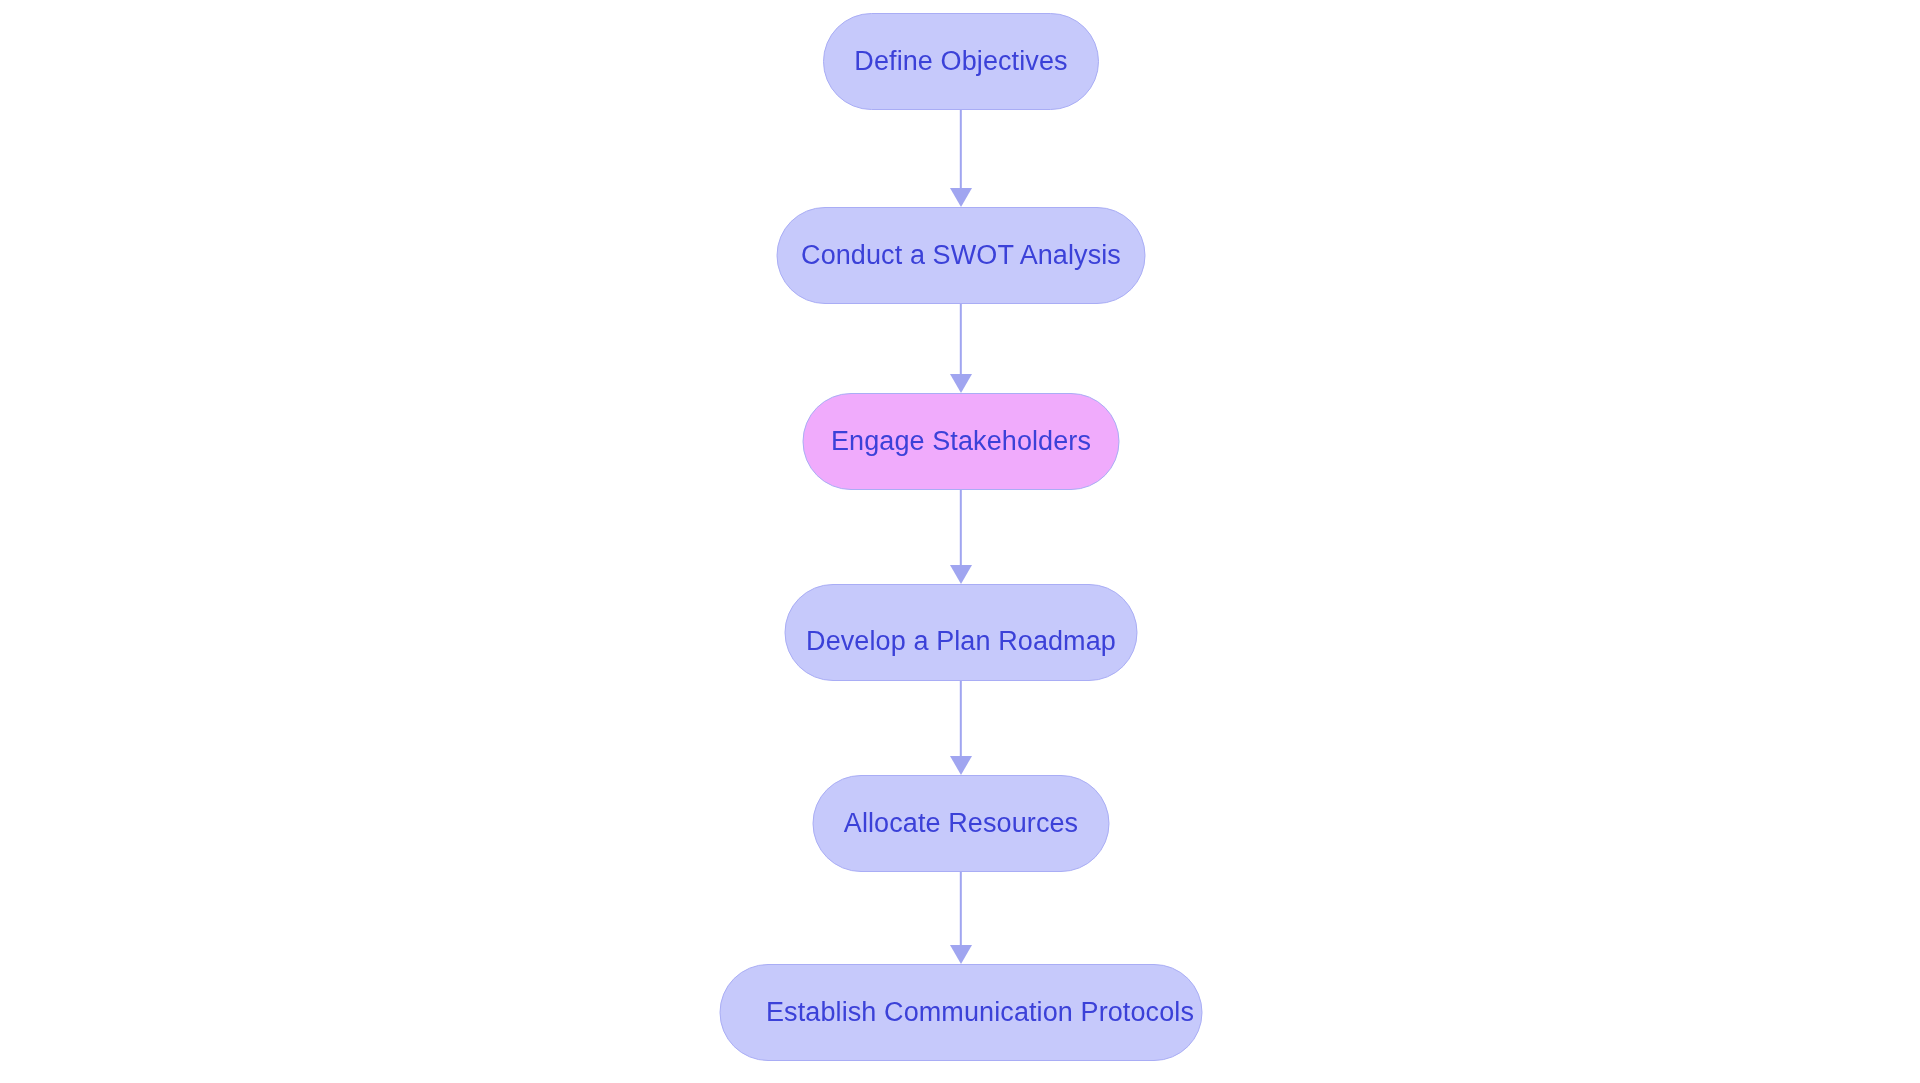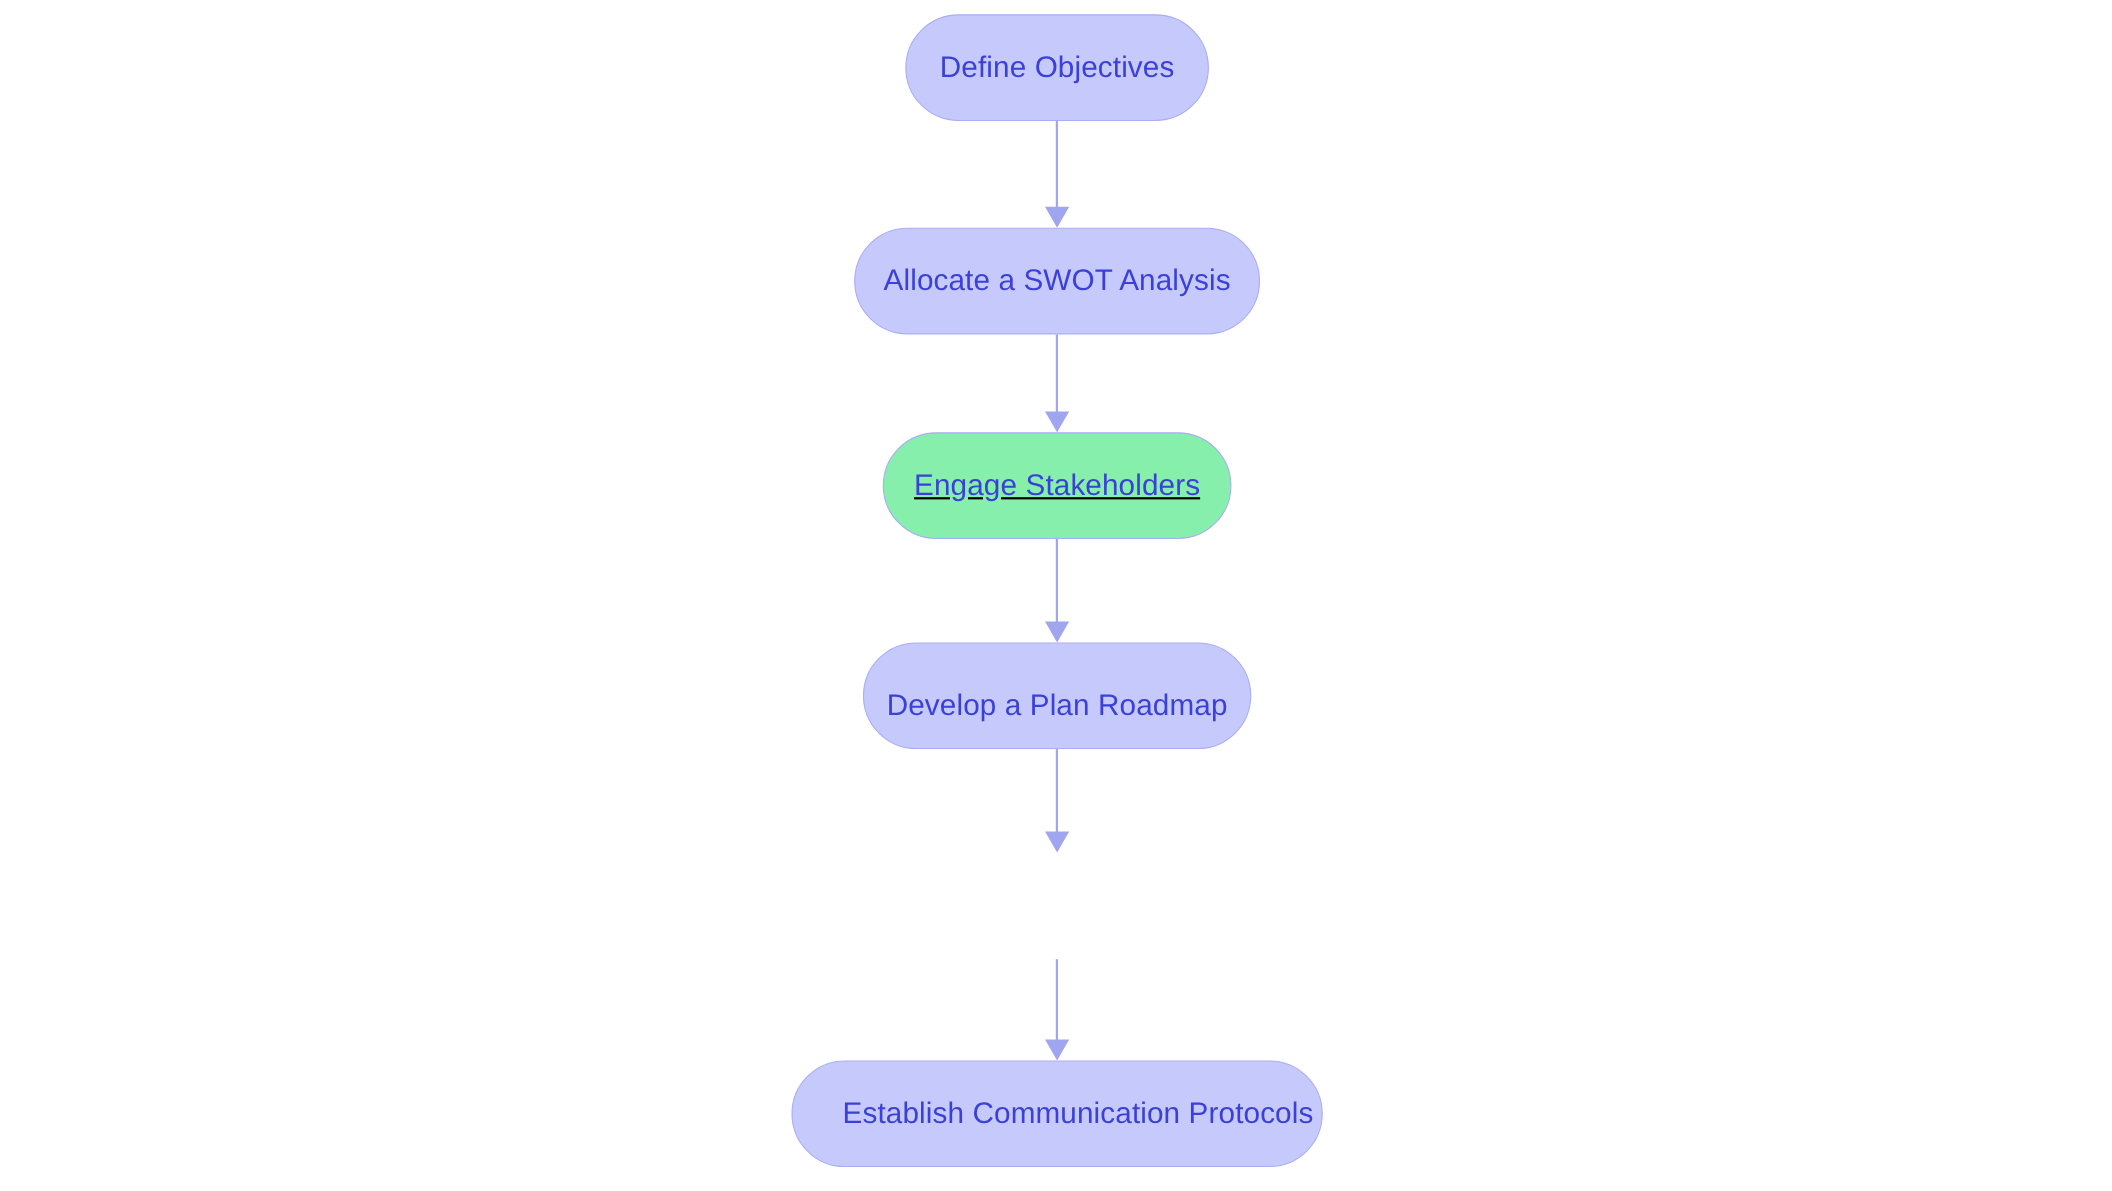--- a/index.html
+++ b/index.html
@@ -95,25 +95,28 @@
   </div>
   <div class="flow-connector" style="left: 961px; top: 872px; height: 92px; width: 24px;">
     <div class="conn-line" style="height: 75px; background: rgb(160, 165, 240); width: 2.4px;"></div>
     <div class="conn-head" style="border-top-color: rgb(160, 165, 240);"></div>
   </div>
 
   <div class="flow-node" style="left: 961px; top: 13px; width: 276px; background: rgb(198, 201, 251); border-color: rgb(169, 173, 245);">
     <span class="flow-node-label" style="color: rgb(59, 65, 216); font-size: 27px;">Define Objectives</span>
   </div>
   <div class="flow-node" style="left: 961px; top: 207px; width: 369px; background: rgb(198, 201, 251); border-color: rgb(169, 173, 245);">
-    <span class="flow-node-label" style="color: rgb(59, 65, 216); font-size: 27px;">Allocate a SWOT Analysis</span>
+    <span class="flow-node-label" style="color: rgb(59, 65, 216); font-size: 27px;">Conduct a SWOT Analysis</span>
   </div>
-  <div class="flow-node" style="left: 961px; top: 393px; width: 317px; background: #86efac; border-color: rgb(169, 173, 245); text-decoration: underline;">
+  <div class="flow-node" style="left: 961px; top: 393px; width: 317px; background: #f0abfc; border-color: rgb(169, 173, 245);">
     <span class="flow-node-label" style="color: rgb(59, 65, 216); font-size: 27px;">Engage Stakeholders</span>
   </div>
   <div class="flow-node" style="left: 961px; top: 584px; width: 353px; background: rgb(198, 201, 251); border-color: rgb(169, 173, 245);">
     <span class="flow-node-label" style="color: rgb(59, 65, 216); font-size: 27px; margin-top: 18px;">Develop a Plan Roadmap</span>
+  </div>
+  <div class="flow-node" style="left: 961px; top: 775px; width: 297px; background: rgb(198, 201, 251); border-color: rgb(169, 173, 245);">
+    <span class="flow-node-label" style="color: rgb(59, 65, 216); font-size: 27px;">Allocate Resources</span>
   </div>
   <div class="flow-node" style="left: 961px; top: 964px; width: 483px; background: rgb(198, 201, 251); border-color: rgb(169, 173, 245);">
     <span class="flow-node-label" style="color: rgb(59, 65, 216); font-size: 27px; margin-left: 38px;">Establish Communication Protocols</span>
   </div>
 
 </div>
 
 </body></html>

